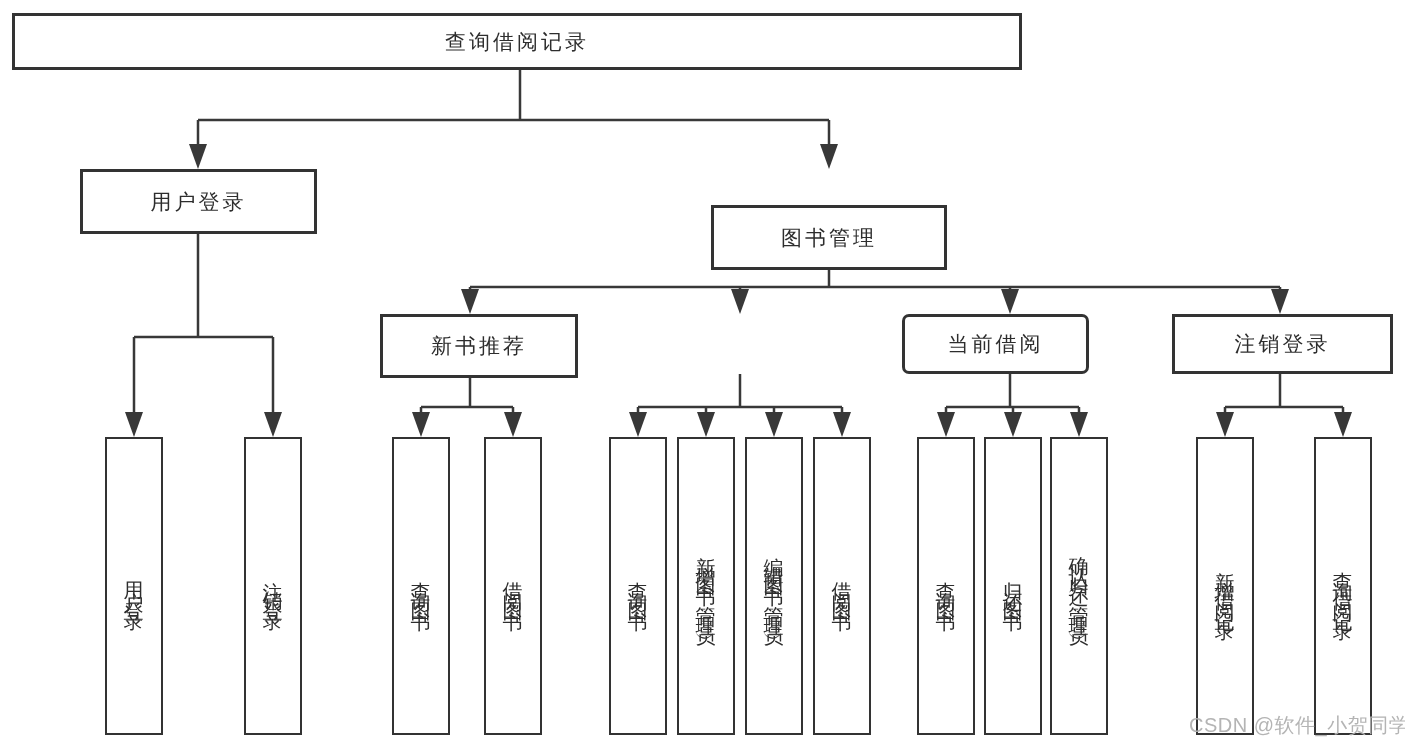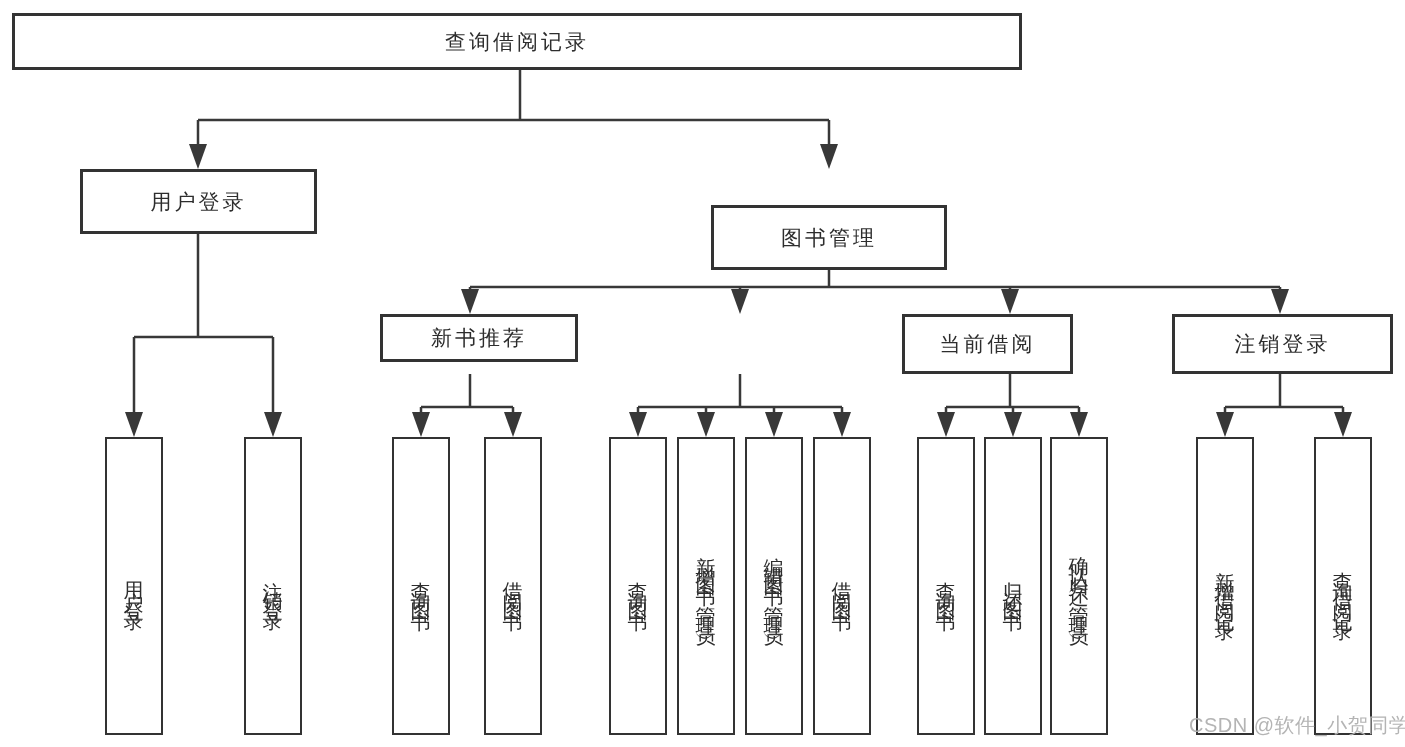--- a/index.html
+++ b/index.html
@@ -67,24 +67,24 @@
     <span>查询借阅记录</span>
   </div>
 
   <div class="hbox" style="left:80px;top:169px;width:237px;height:65px;">
     <span>用户登录</span>
   </div>
   <div class="hbox" style="left:711px;top:169px;width:236px;height:65px;margin-top:36px;">
     <span>图书管理</span>
   </div>
 
-  <div class="hbox" style="left:380px;top:314px;width:198px;height:48px;">
+  <div class="hbox" style="left:380px;top:314px;width:198px;height:64px;">
     <span>新书推荐</span>
   </div>
-  <div class="hbox" style="left:902px;top:314px;width:171px;height:60px;">
+  <div class="hbox" style="left:902px;top:314px;width:187px;height:60px;border-radius:7px;">
     <span>当前借阅</span>
   </div>
   <div class="hbox" style="left:1172px;top:314px;width:221px;height:60px;">
     <span>注销登录</span>
   </div>
 
   <div class="leaf" style="left:105px;">
     <span class="v">用户登录</span>
   </div>
   <div class="leaf" style="left:244px;">

